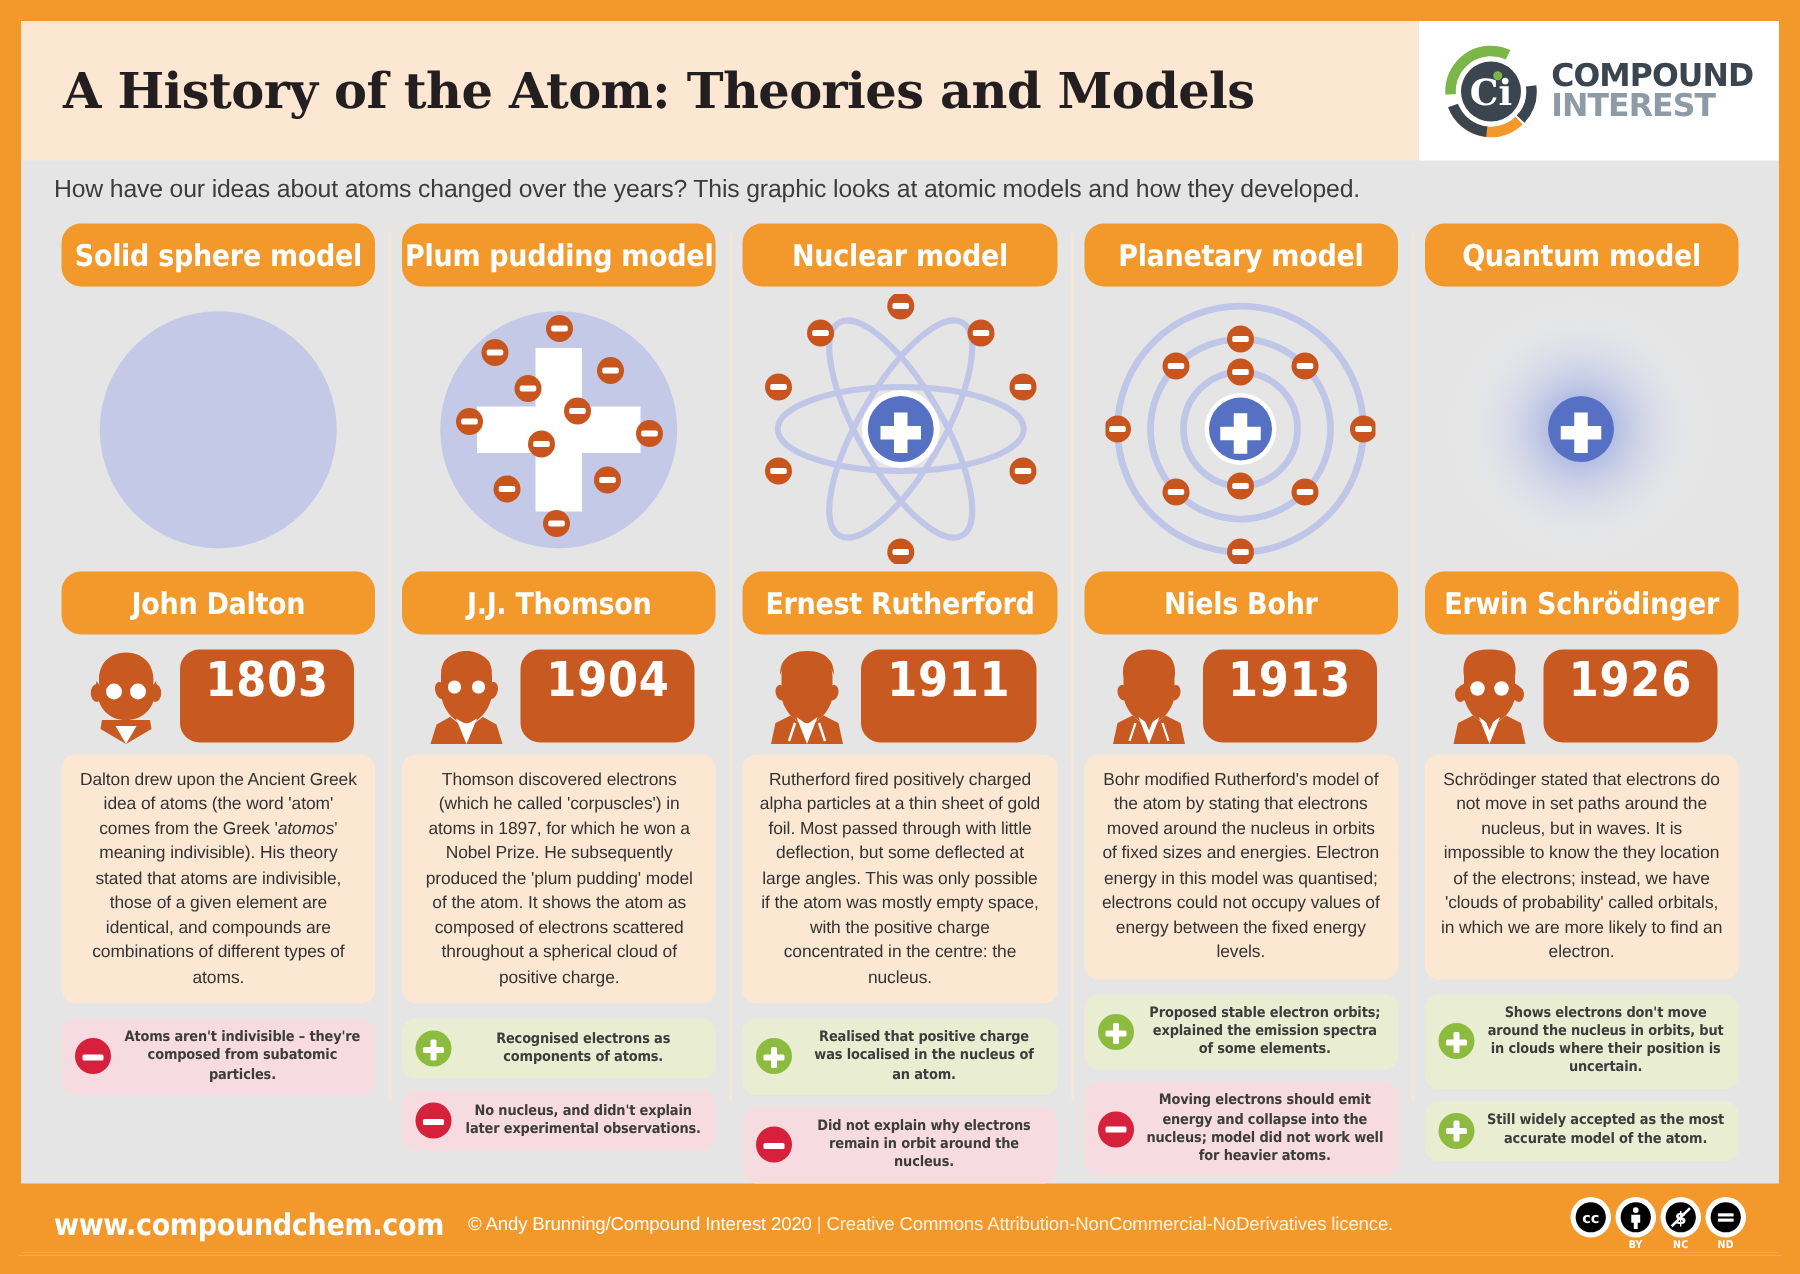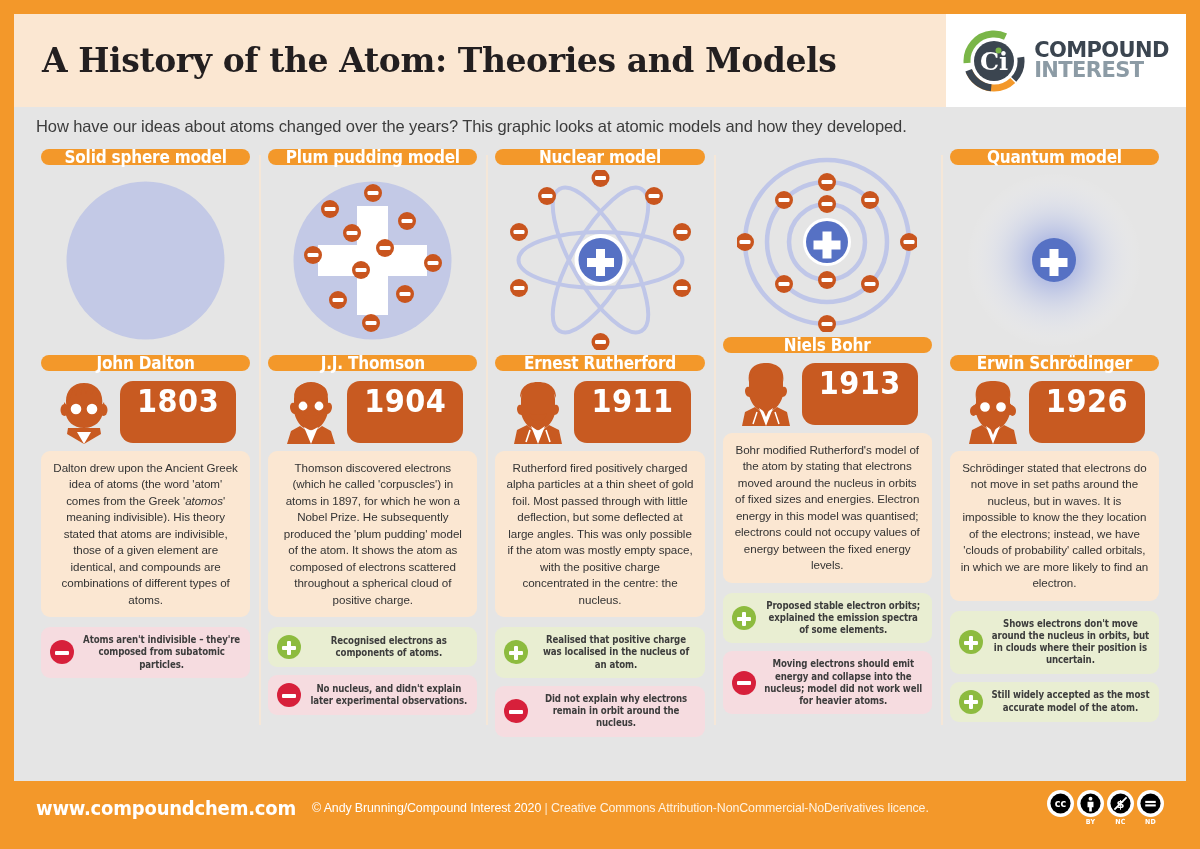--- a/index.html
+++ b/index.html
@@ -101,25 +101,25 @@
     left: 0; top: 8px; bottom: 56px;
     width: 2px;
     background: #F5E7D8;
   }
 
   .pill {
     width: 100%;
     background: #F3982A;
     color: #FFFFFF;
     border-radius: 13px;
-    height: 16px;
+    height: 42px;
     display: flex; align-items: center; justify-content: center;
     font-family: "DejaVu Sans Condensed", "Liberation Sans Narrow", "Liberation Sans", sans-serif;
     font-weight: bold;
-    font-size: 17px;
+    font-size: 20px;
     letter-spacing: -0.2px;
     white-space: nowrap;
   }
   .model-pill { margin-top: 2px; }
   .name-pill { margin-top: 0; }
 
   .art {
     height: 190px;
     width: 100%;
     display: flex; align-items: center; justify-content: center;
@@ -476,20 +476,21 @@
           <span class="note-text">Realised that positive charge was localised in the nucleus of an atom.</span>
         </div>
         <div class="note con">
           <span class="badge con"></span>
           <span class="note-text">Did not explain why electrons remain in orbit around the nucleus.</span>
         </div>
       </div>
     </div>
 
     <div class="col">
+      <div class="pill model-pill">Planetary model</div>
       <div class="art">
         <svg width="180" height="180" viewBox="0 0 180 180">
           <g fill="none" stroke="#BFC6E8" stroke-width="4.5">
             <circle cx="90" cy="90" r="38"></circle>
             <circle cx="90" cy="90" r="60"></circle>
             <circle cx="90" cy="90" r="82"></circle>
           </g>
           <circle cx="90" cy="90" r="24" fill="#FFFFFF"></circle>
           <circle cx="90" cy="90" r="21" fill="#5671C4"></circle>
           <path d="M85.5 79.5h9v9h9v9h-9v9h-9v-9h-9v-9h9z" fill="#FFFFFF"></path>

